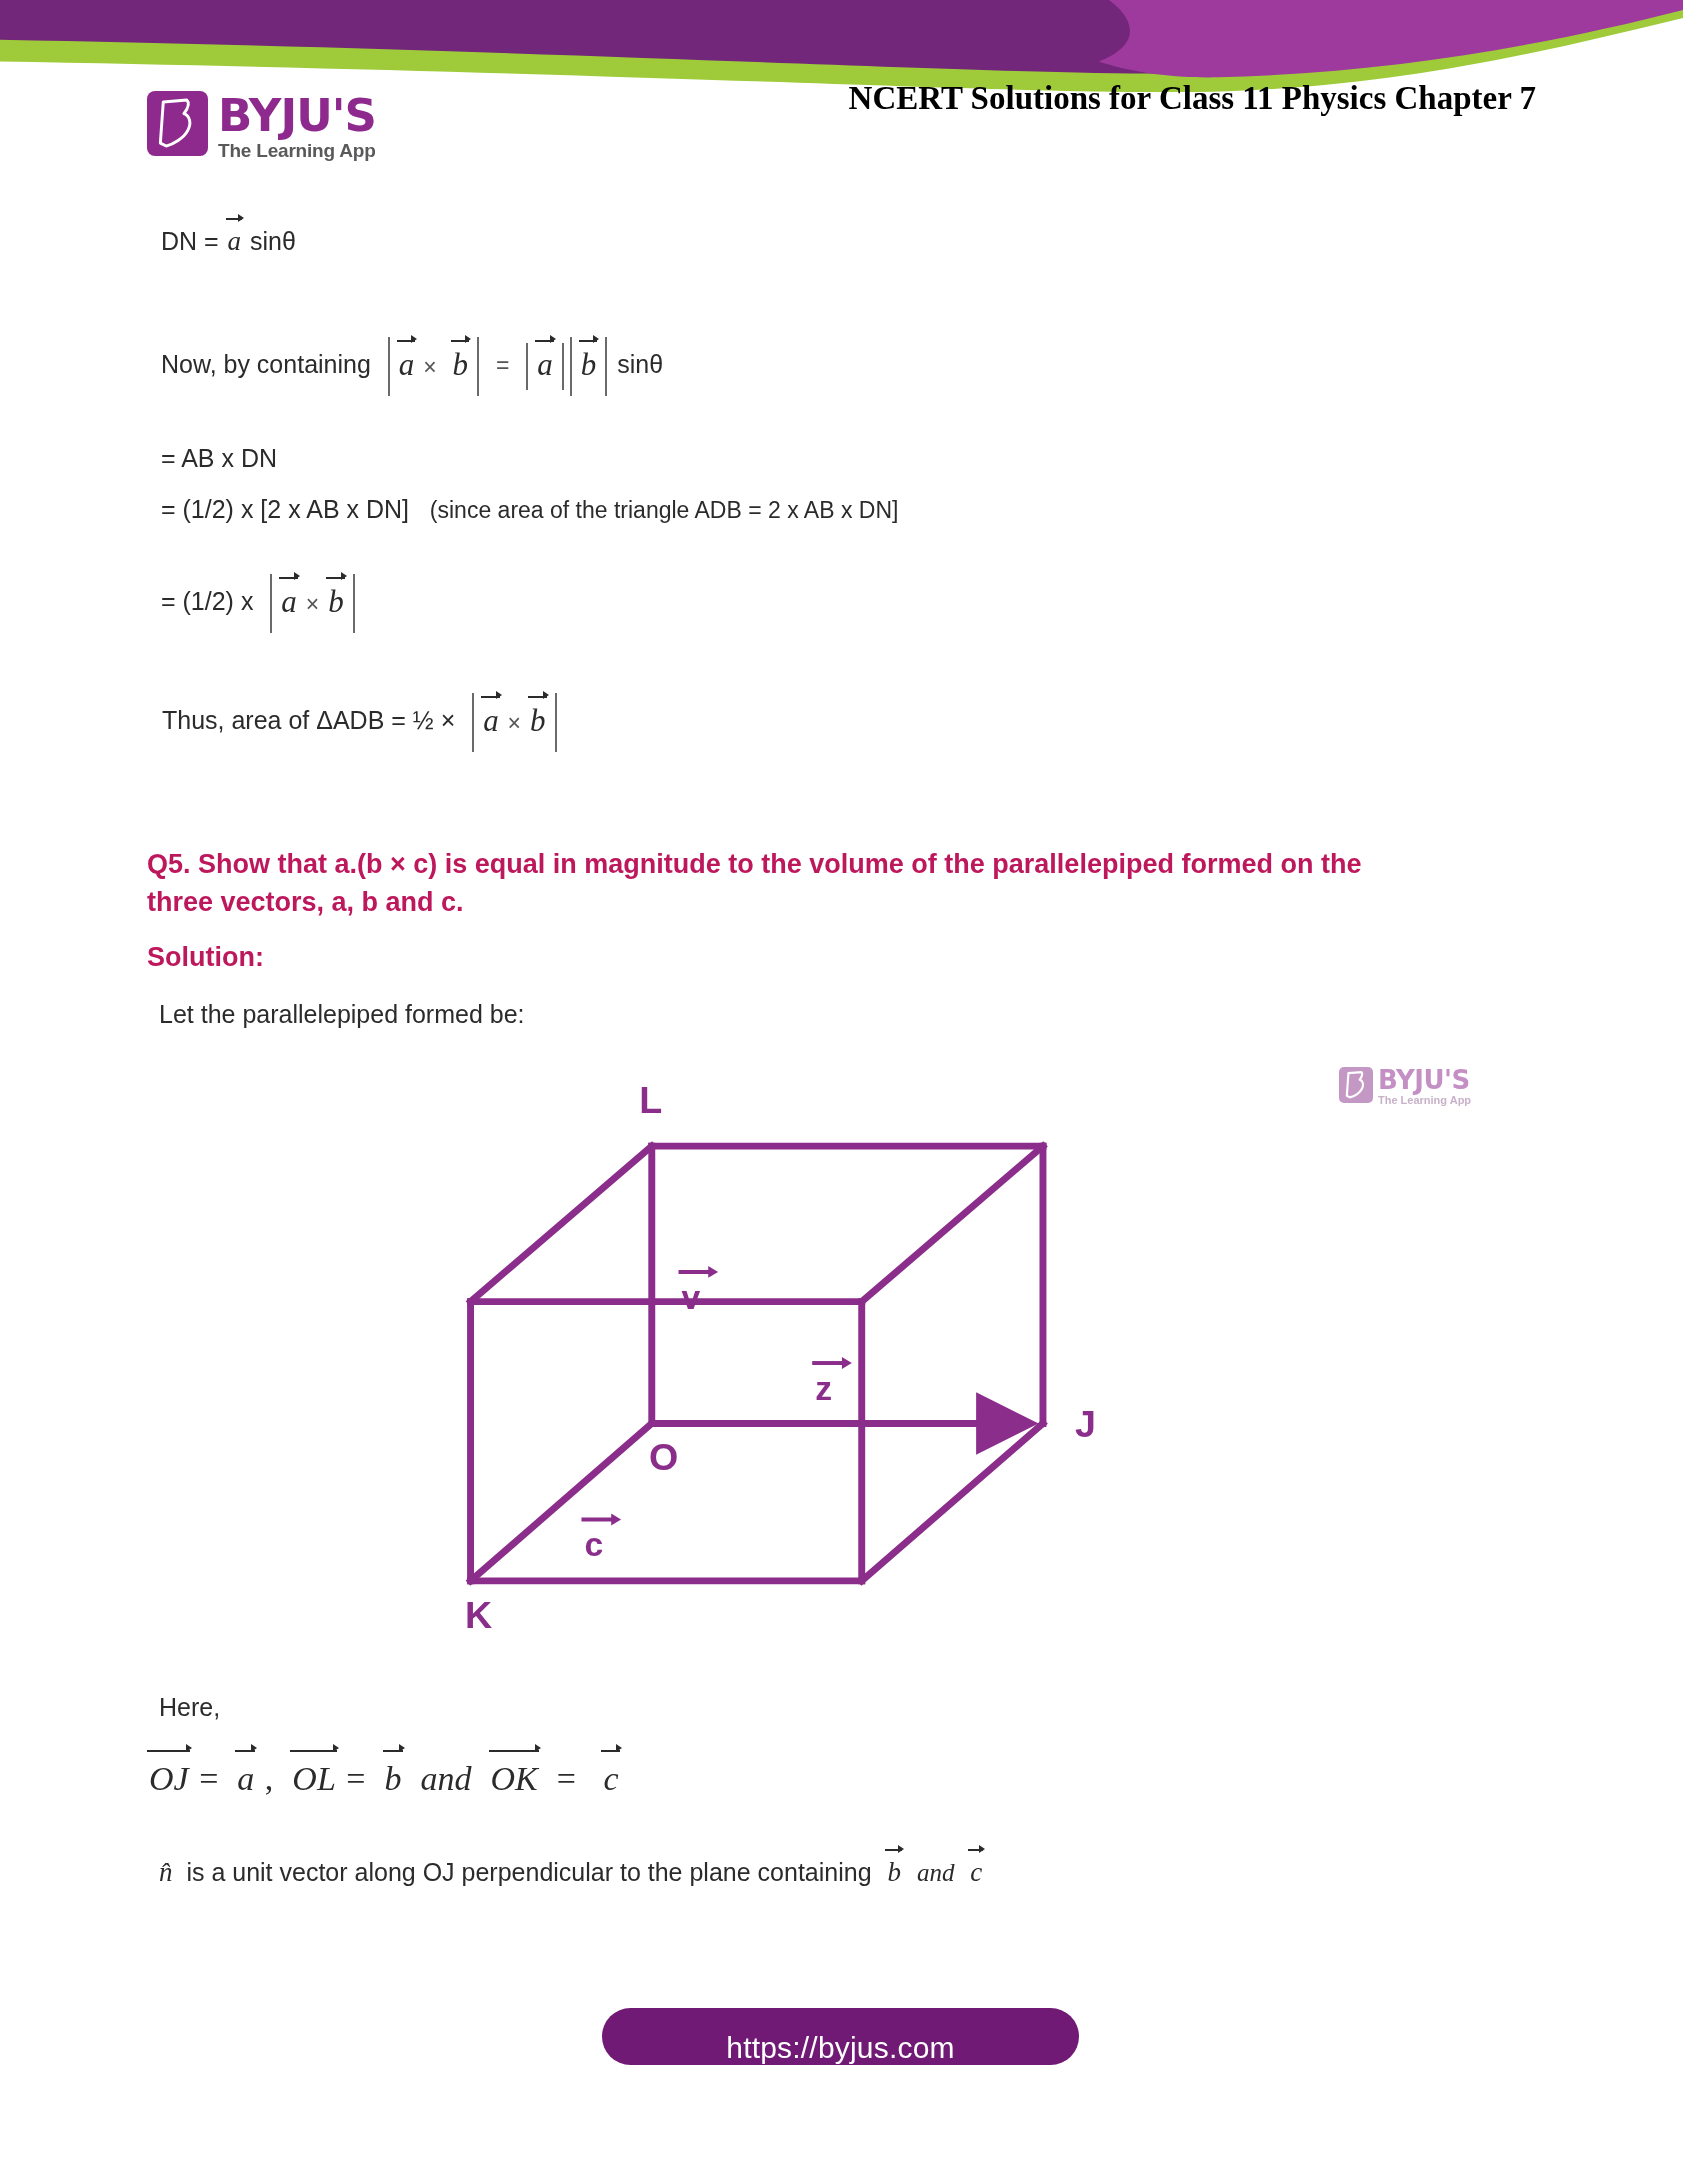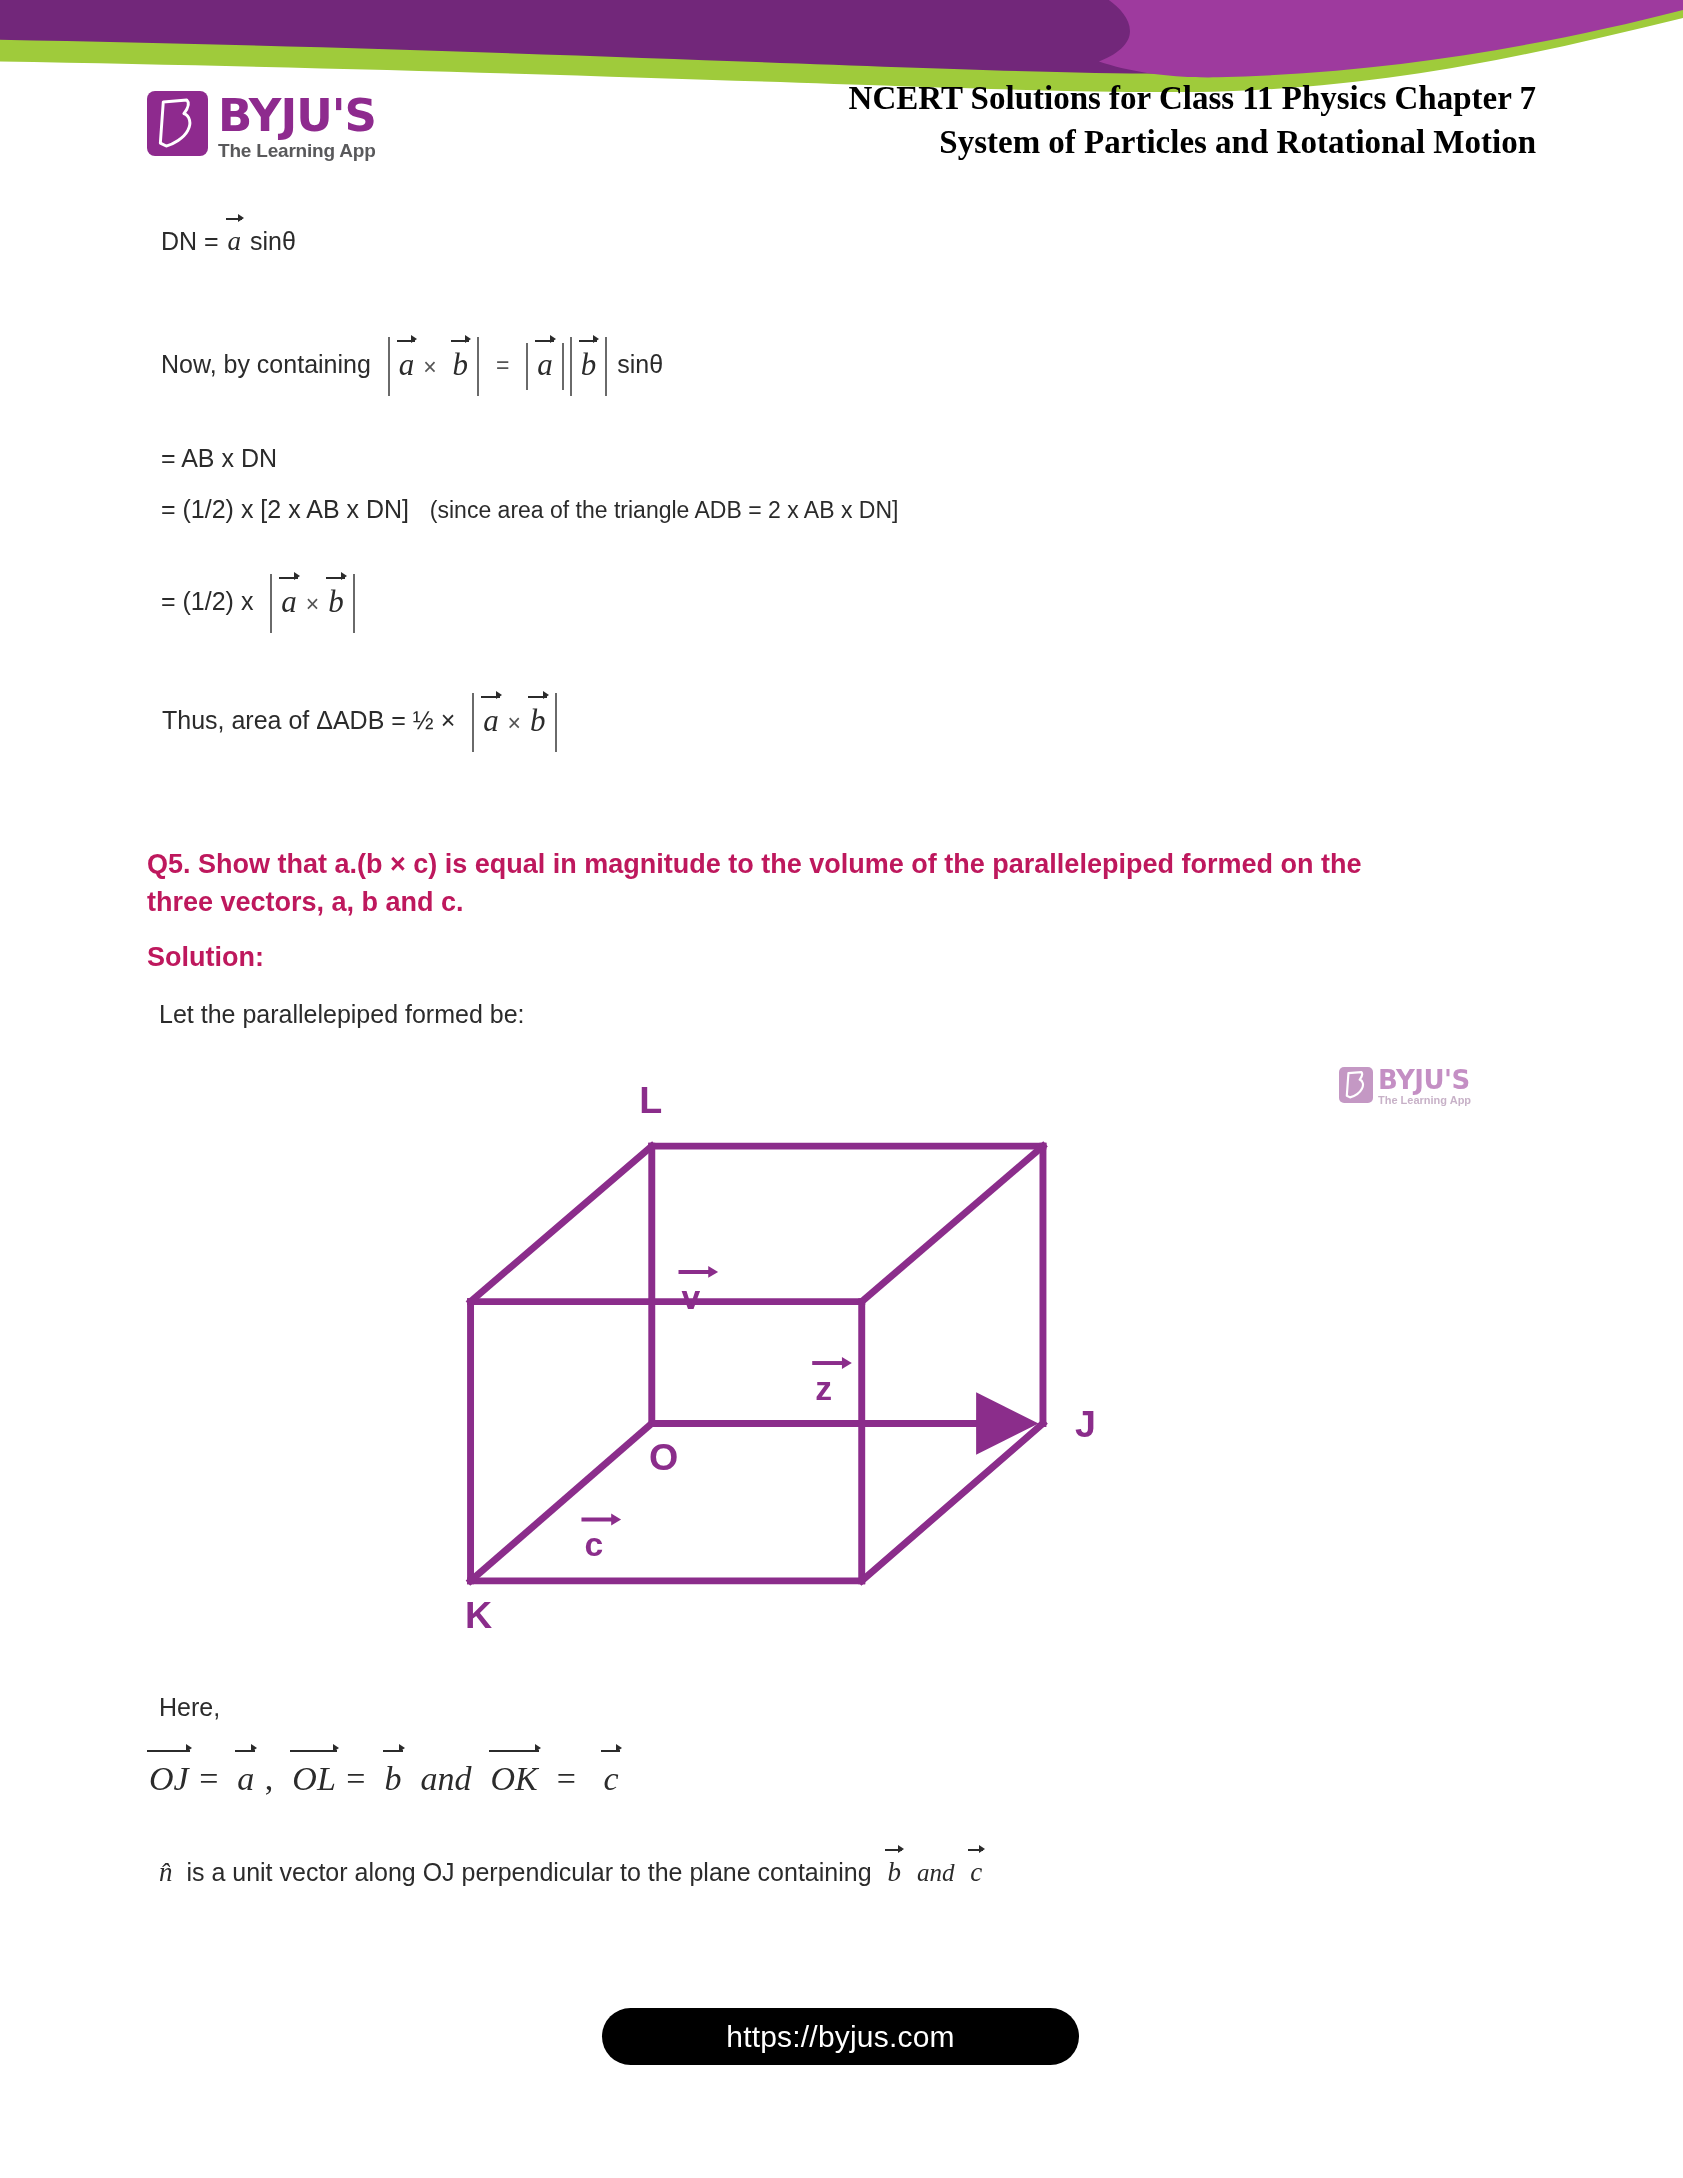--- a/index.html
+++ b/index.html
@@ -188,24 +188,24 @@
     margin-top: 2px;
   }
 
   
   .footer-pill {
     position: absolute;
     left: 602px;
     top: 2008px;
     width: 477px;
     height: 57px;
-    background: #000000;
+    background: #701a75;
     border-radius: 29px;
     display: flex;
-    align-items: center;
+    align-items: flex-end;
     justify-content: center;
   }
   .footer-pill span {
     font-family: "Liberation Sans", sans-serif;
     font-size: 30px;
     color: #ffffff;
     letter-spacing: 0.2px;
   }
 </style>
 </head>
@@ -226,21 +226,20 @@
     </svg>
   </div>
   <div class="logo-text">
     <span class="logo-word">BYJU'S</span>
     <span class="logo-sub">The Learning App</span>
   </div>
 </div>
 
 <div class="doc-title">
   <div>NCERT Solutions for Class 11 Physics Chapter 7</div>
-  <div>System of Particles and Rotational Motion</div>
 </div>
 
 <div class="content">
 
   <div class="ln txt" style="left:149px; top:226px;">
     <span>DN = </span><span class="vec">a</span><span> sinθ</span>
   </div>
 
   <div class="ln txt" style="left:149px; top:337px;">
     <span>Now, by containing</span>&nbsp;&nbsp;<span class="bars tall"><span class="vec big">a</span>&nbsp;<span class="op">×</span>&nbsp;&nbsp;<span class="vec big">b</span></span>&nbsp;&nbsp;<span class="op">=</span>&nbsp;&nbsp;<span class="bars"><span class="vec big">a</span></span><span class="bars tall"><span class="vec big">b</span></span>&nbsp;<span>sinθ</span>

